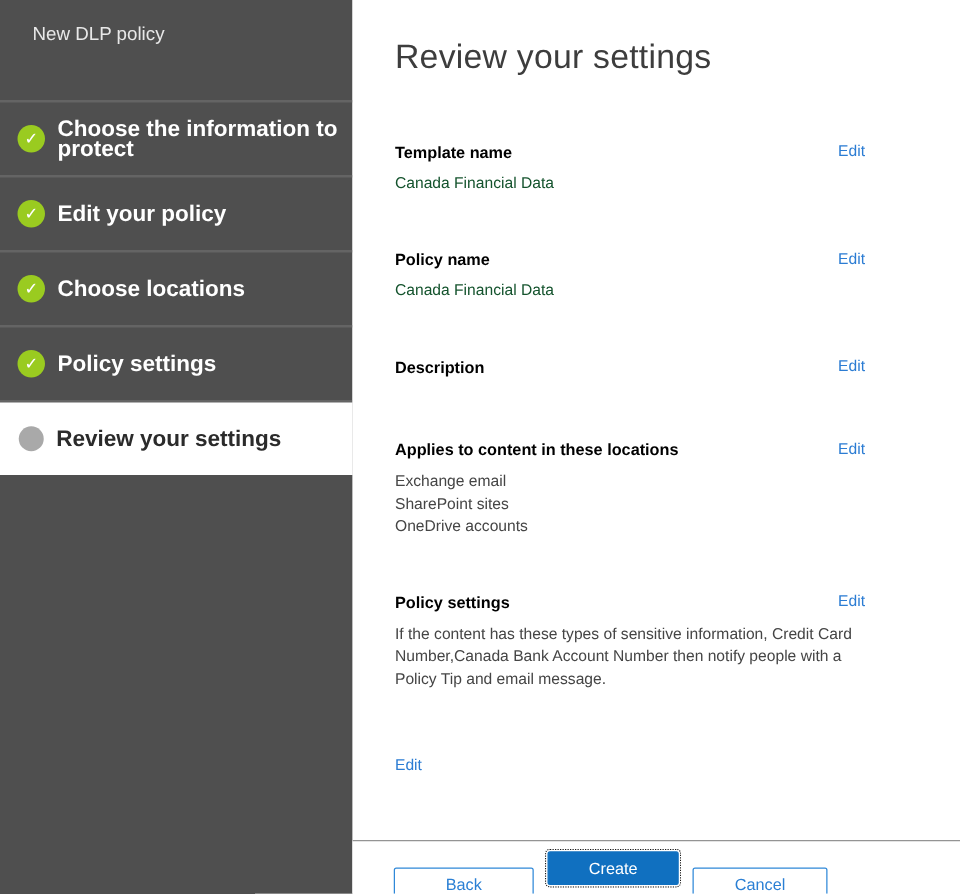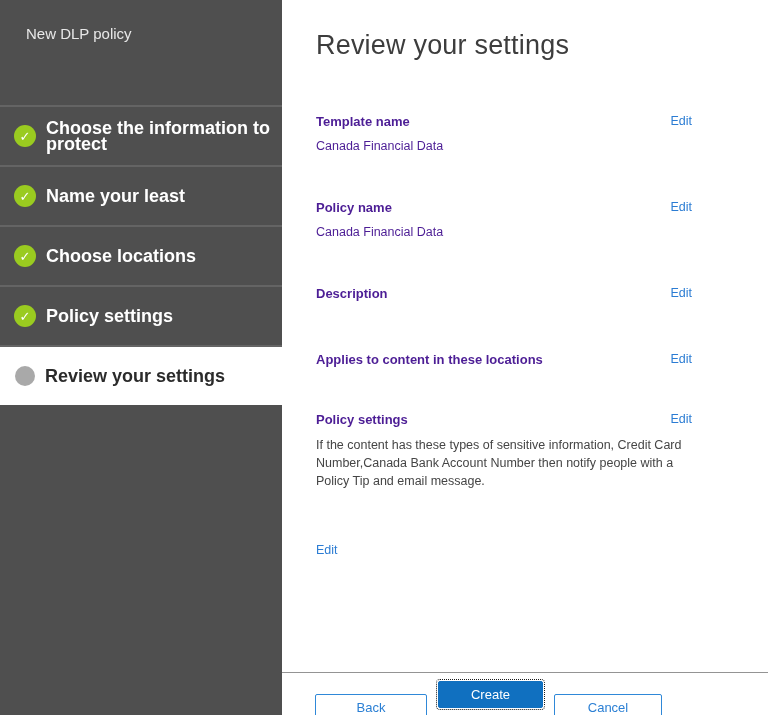--- a/index.html
+++ b/index.html
@@ -13,43 +13,43 @@
     --footer-border:#949494;
   }
   *{margin:0;padding:0;box-sizing:border-box;}
   html,body{width:768px;height:715px;overflow:hidden;background:#fff;
     font-family:"Liberation Sans","DejaVu Sans",sans-serif;}
   .screen{position:relative;width:768px;height:715px;overflow:hidden;background:#fff;}
 
   
   .sidebar{position:absolute;left:0;top:0;width:282px;height:715px;
     background:var(--sidebar-bg);display:flex;flex-direction:column;}
-  .sidebar-header{height:99px;padding:19px 20px 0 26px;flex:0 0 auto;margin-top:6px;}
+  .sidebar-header{height:80px;padding:19px 20px 0 26px;flex:0 0 auto;}
   .sidebar-title{color:#e8e8e8;font-size:15px;font-weight:400;}
   .step{height:60px;flex:0 0 auto;display:flex;align-items:center;
     padding-left:14px;border-top:2px solid var(--sidebar-divider);cursor:default;}
   .step-label{color:#ffffff;font-size:18px;font-weight:bold;margin-left:10px;line-height:16px;padding-right:10px;}
   .badge{width:22px;height:22px;border-radius:50%;flex:0 0 auto;
     display:flex;align-items:center;justify-content:center;}
   .badge.check{background:var(--green);color:#fff;font-size:13px;font-weight:bold;}
   .badge.dot{width:20px;height:20px;margin-left:1px;background:var(--gray-dot);}
   .step.current{background:#ffffff;}
   .step.current .step-label{color:#2b2b2b;}
   .sidebar-filler{flex:1 1 auto;background:var(--sidebar-bg);}
 
   
   .main{position:absolute;left:282px;top:0;width:486px;height:715px;
     background:#fff;padding:0 76px 0 34px;overflow:hidden;}
   .page-title{margin-top:26px;font-size:27px;font-weight:300;color:#3d3d3d;
     line-height:38px;letter-spacing:0.2px;}
   .section-header{display:flex;justify-content:space-between;align-items:flex-start;}
-  .section-title{font-size:13px;font-weight:bold;color:#4c1d95;line-height:17px;}
+  .section-title{font-size:13px;font-weight:bold;color:#000000;line-height:17px;}
   .edit-link{font-size:12.5px;color:var(--link-blue);text-decoration:none;
     line-height:17px;cursor:pointer;}
-  .section-value{font-size:12.5px;color:#4c1d95;line-height:18px;margin-top:7px;}
+  .section-value{font-size:12.5px;color:#14532d;line-height:18px;margin-top:7px;}
   .value-line{font-size:12.5px;color:#454545;line-height:18px;}
   .value-lines{margin-top:8px;}
   .section-para{font-size:12.5px;color:#454545;line-height:18px;margin-top:8px;max-width:382px;}
   .section-para + .section-para{margin-top:17px;}
   .s0{margin-top:49px;} .s1{margin-top:44px;} .s2{margin-top:44px;}
   .s3{margin-top:49px;} .s4{margin-top:43px;} .s5{margin-top:52px;}
 
   
   .footer{position:absolute;left:282px;right:0;bottom:0;height:43px;background:#fff;
     border-top:1px solid var(--footer-border);display:flex;align-items:center;
@@ -73,21 +73,21 @@
       <div class="sidebar-title">New DLP policy</div>
     </div>
 
     <div class="step">
       <span class="badge check">✓</span>
       <span class="step-label">Choose the information to protect</span>
     </div>
 
     <div class="step">
       <span class="badge check">✓</span>
-      <span class="step-label">Name your least</span>
+      <span class="step-label">Edit your policy</span>
     </div>
 
     <div class="step">
       <span class="badge check">✓</span>
       <span class="step-label">Choose locations</span>
     </div>
 
     <div class="step">
       <span class="badge check">✓</span>
       <span class="step-label">Policy settings</span>
@@ -125,20 +125,25 @@
         <span class="section-title">Description</span>
         <a class="edit-link">Edit</a>
       </div>
     </div>
 
     <div class="section s3">
       <div class="section-header">
         <span class="section-title">Applies to content in these locations</span>
         <a class="edit-link">Edit</a>
       </div>
+      <div class="value-lines">
+        <div class="value-line">Exchange email</div>
+        <div class="value-line">SharePoint sites</div>
+        <div class="value-line">OneDrive accounts</div>
+      </div>
     </div>
 
     <div class="section s4">
       <div class="section-header">
         <span class="section-title">Policy settings</span>
         <a class="edit-link">Edit</a>
       </div>
       <div class="section-para">If the content has these types of sensitive information, Credit Card Number,Canada Bank Account Number then notify people with a Policy Tip and email message.</div>
     </div>
 

